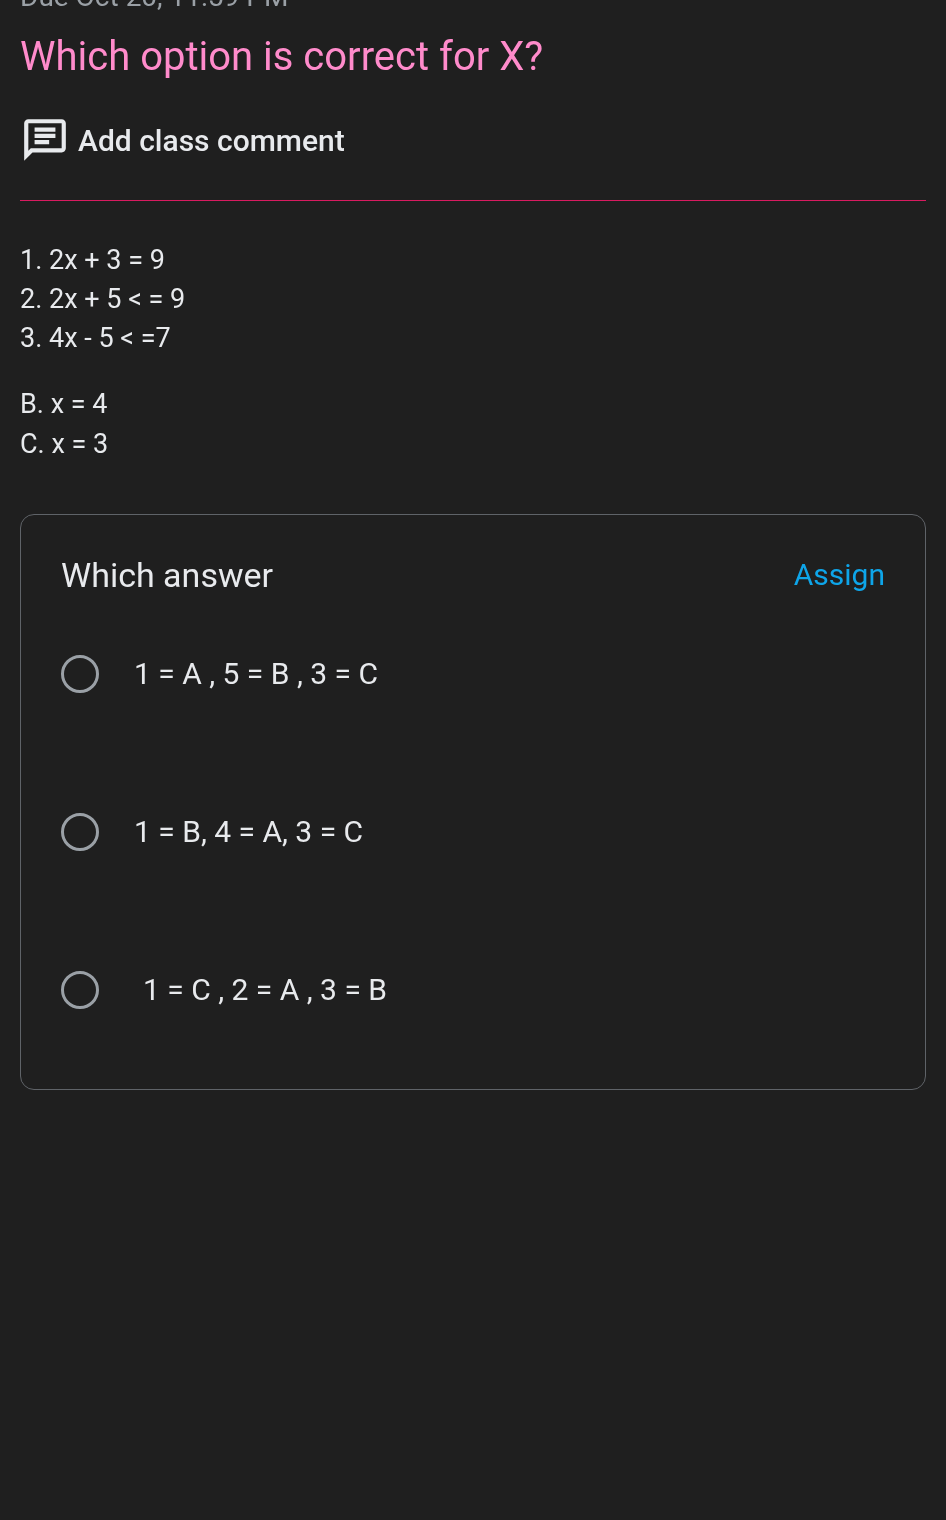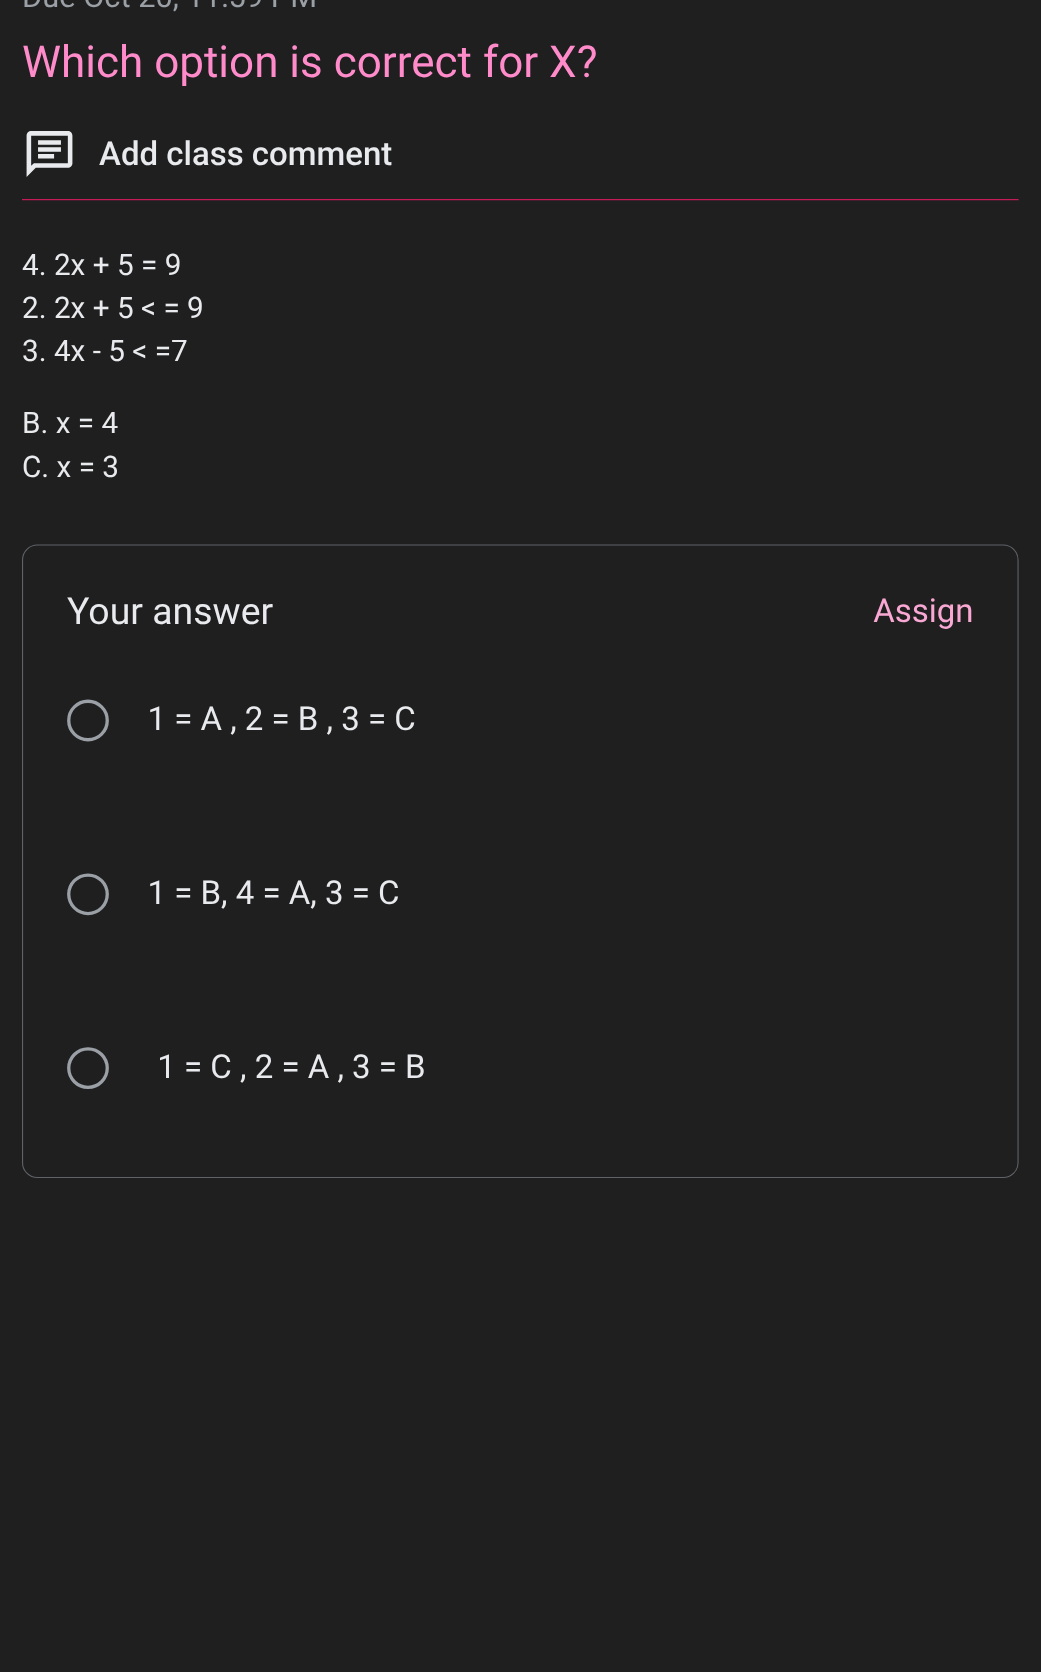--- a/index.html
+++ b/index.html
@@ -26,22 +26,22 @@
     .question-title {
       color: #ff8bcb;
       font-size: 40px;
       font-weight: 400;
       margin-top: 20px;
       margin-bottom: 35px;
     }
     .comment-row {
       display: flex;
       align-items: center;
-      gap: 20px;
-      padding-bottom: 16px;
+      gap: 8px;
+      padding-bottom: 35px;
       border-bottom: 1px solid #d81b60;
       margin-bottom: 40px;
     }
     .comment-icon {
       width: 50px;
       height: 50px;
       flex-shrink: 0;
     }
     .comment-text {
       font-size: 30px;
@@ -72,21 +72,21 @@
       align-items: center;
       margin-bottom: 60px;
     }
     .your-answer-label {
       font-size: 34px;
       font-weight: 400;
       color: #e8eaed;
     }
     .status-label {
       font-size: 30px;
-      color: #f9a8d4;
+      color: #0ea5e9;
     }
     .radio-option {
       display: flex;
       align-items: center;
       gap: 35px;
       margin-bottom: 120px;
       cursor: pointer;
     }
     .radio-option:last-child {
       margin-bottom: 40px;
@@ -114,37 +114,37 @@
 <div class="comment-row">
   <span class="comment-icon">
     <svg viewBox="0 0 24 24" width="50" height="50" fill="#e8eaed">
       <path d="M20 2H4c-1.1 0-2 .9-2 2v18l4-4h14c1.1 0 2-.9 2-2V4c0-1.1-.9-2-2-2zm0 14H5.17L4 17.17V4h16v12zM7 9h10v2H7zm0-3h10v2H7zm0 6h7v2H7z"></path>
     </svg>
   </span>
   <span class="comment-text">Add class comment</span>
 </div>
 
 <div class="question-body">
-  <p>4. 2x + 5 = 9</p>
+  <p>1. 2x + 3 = 9</p>
   <p>2. 2x + 5 &lt; = 9</p>
   <p>3. 4x - 5 &lt; =7</p>
   <div class="spacer"></div>
   <p>B. x = 4</p>
   <p>C. x = 3</p>
 </div>
 
 <div class="answer-card">
   <div class="answer-header">
-    <span class="your-answer-label">Your answer</span>
+    <span class="your-answer-label">Which answer</span>
     <span class="status-label">Assign</span>
   </div>
 
   <div class="radio-option">
     <span class="radio-circle"></span>
-    <span class="radio-label">1 = A , 2 = B , 3 = C</span>
+    <span class="radio-label">1 = A , 5 = B , 3 = C</span>
   </div>
 
   <div class="radio-option">
     <span class="radio-circle"></span>
     <span class="radio-label">1 = B, 4 = A, 3 = C</span>
   </div>
 
 
   <div class="radio-option">
     <span class="radio-circle"></span>

